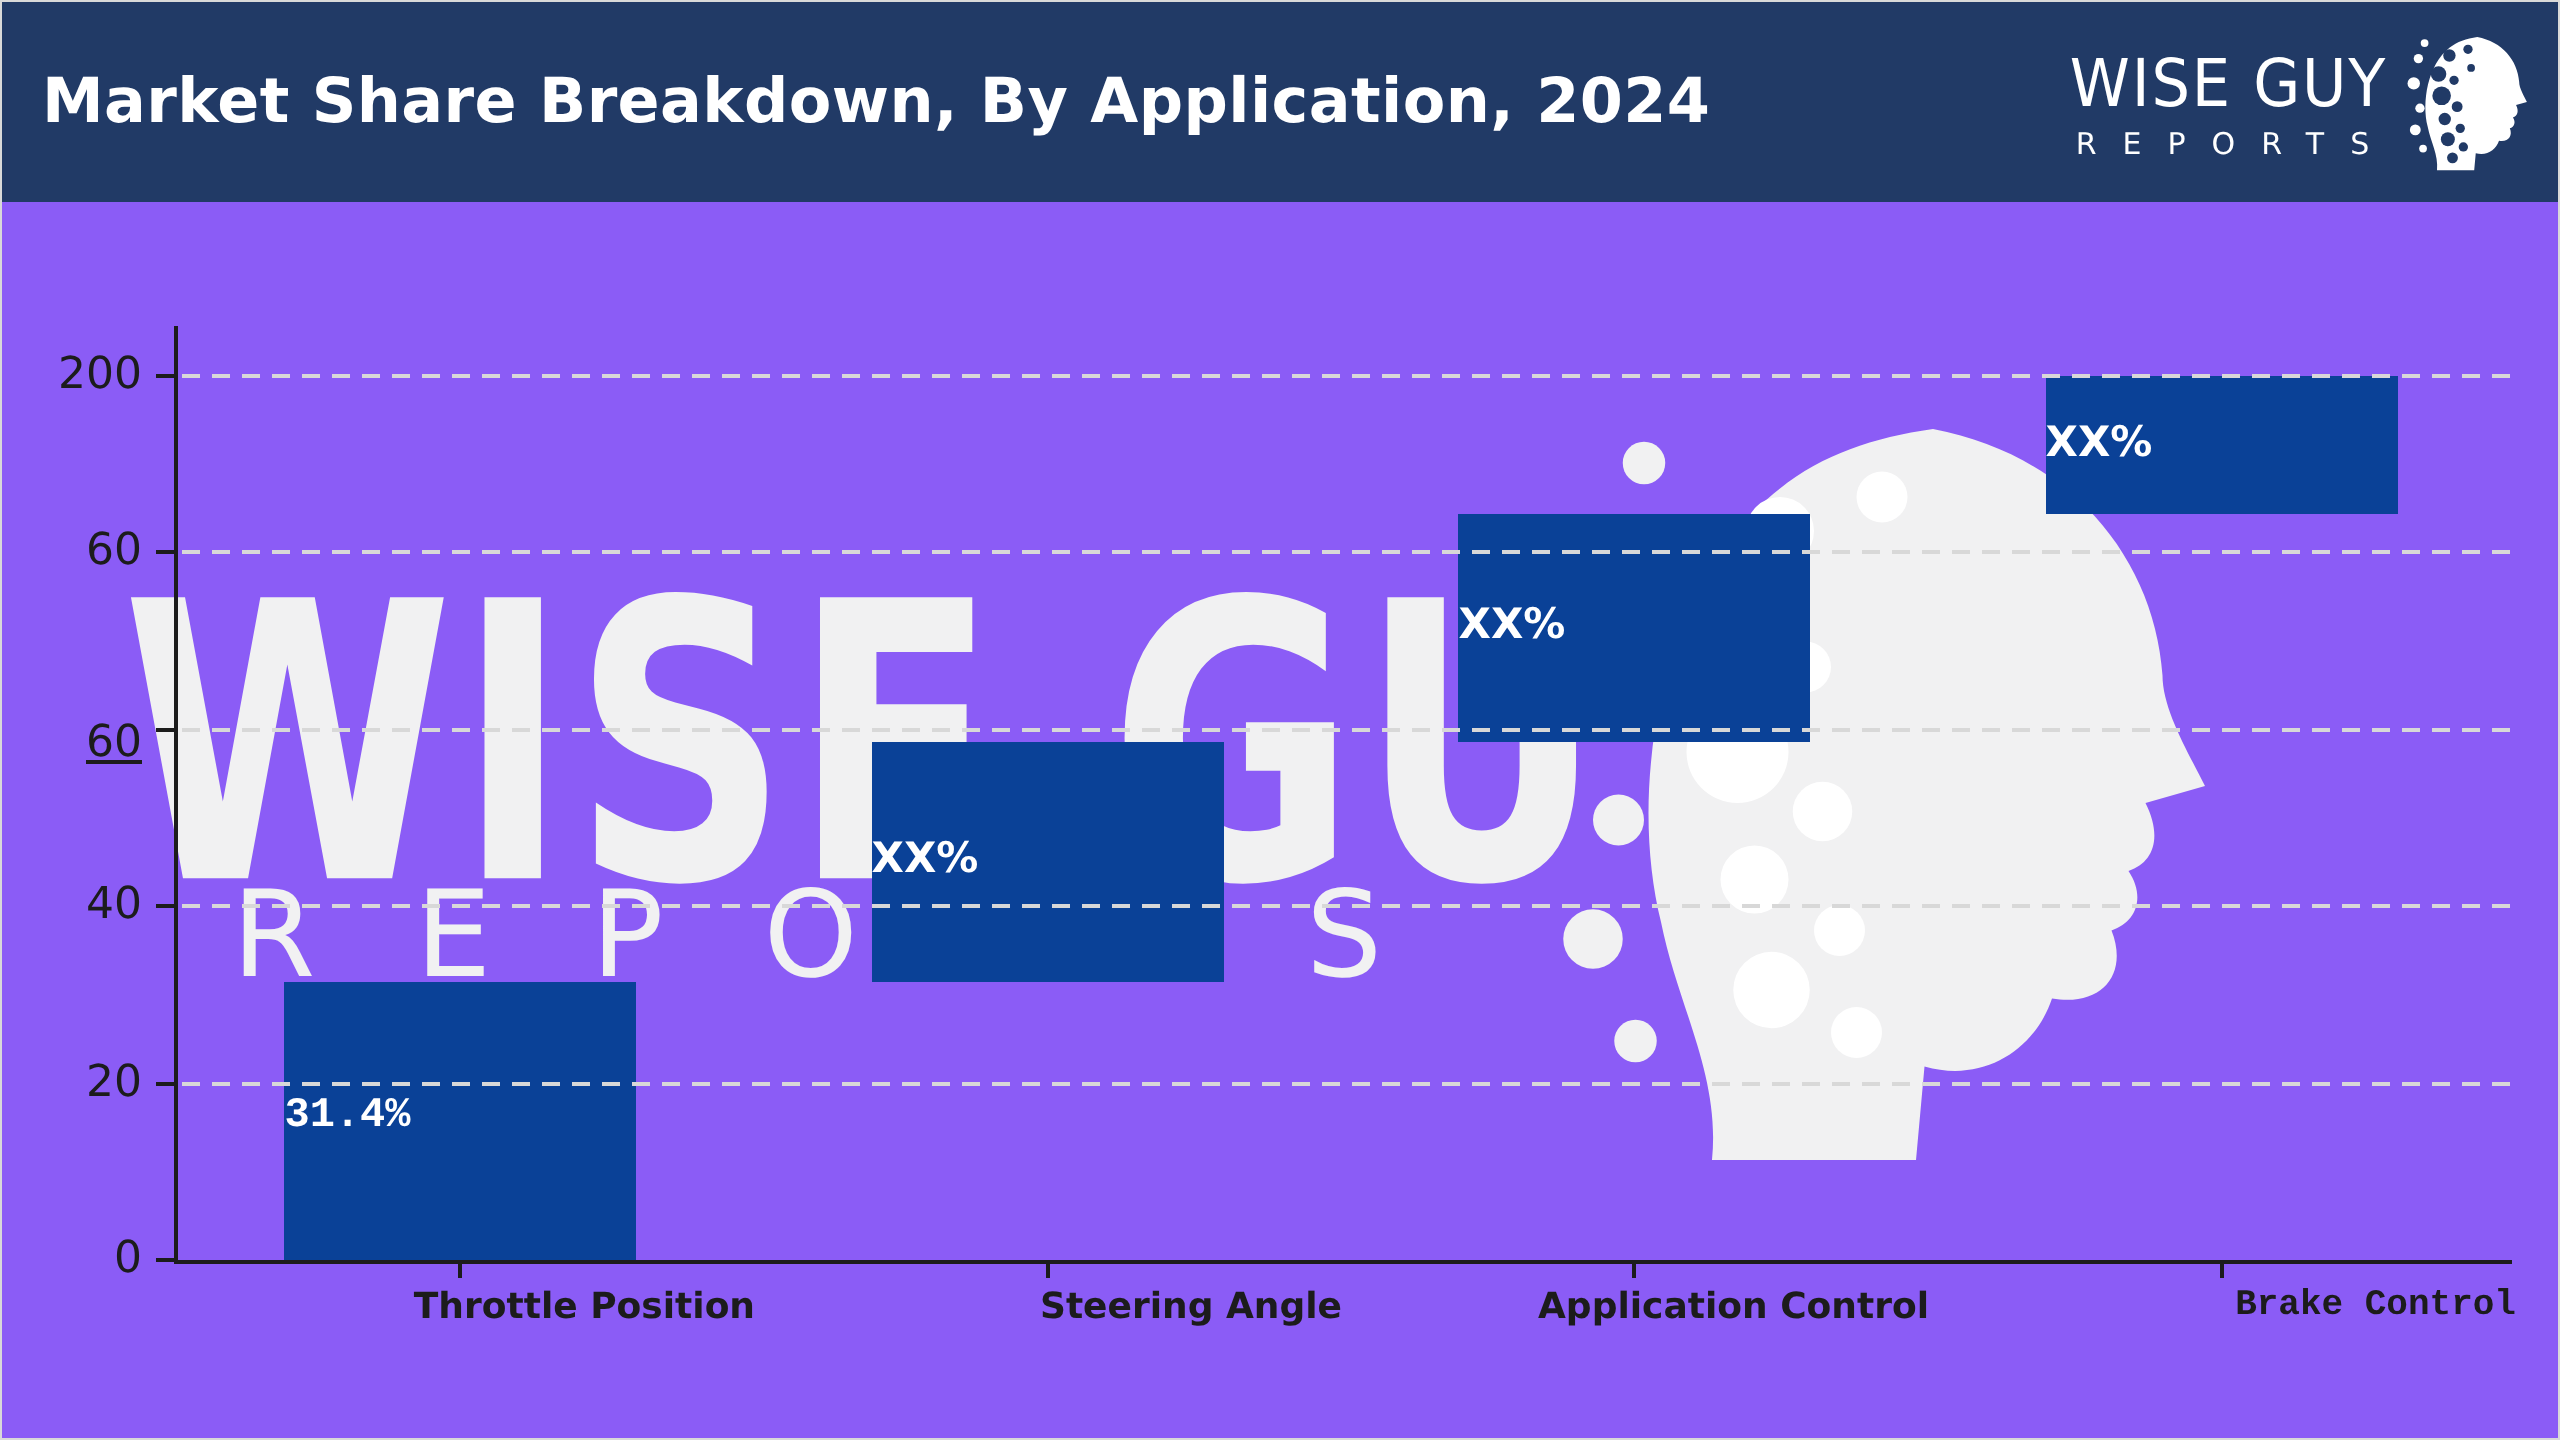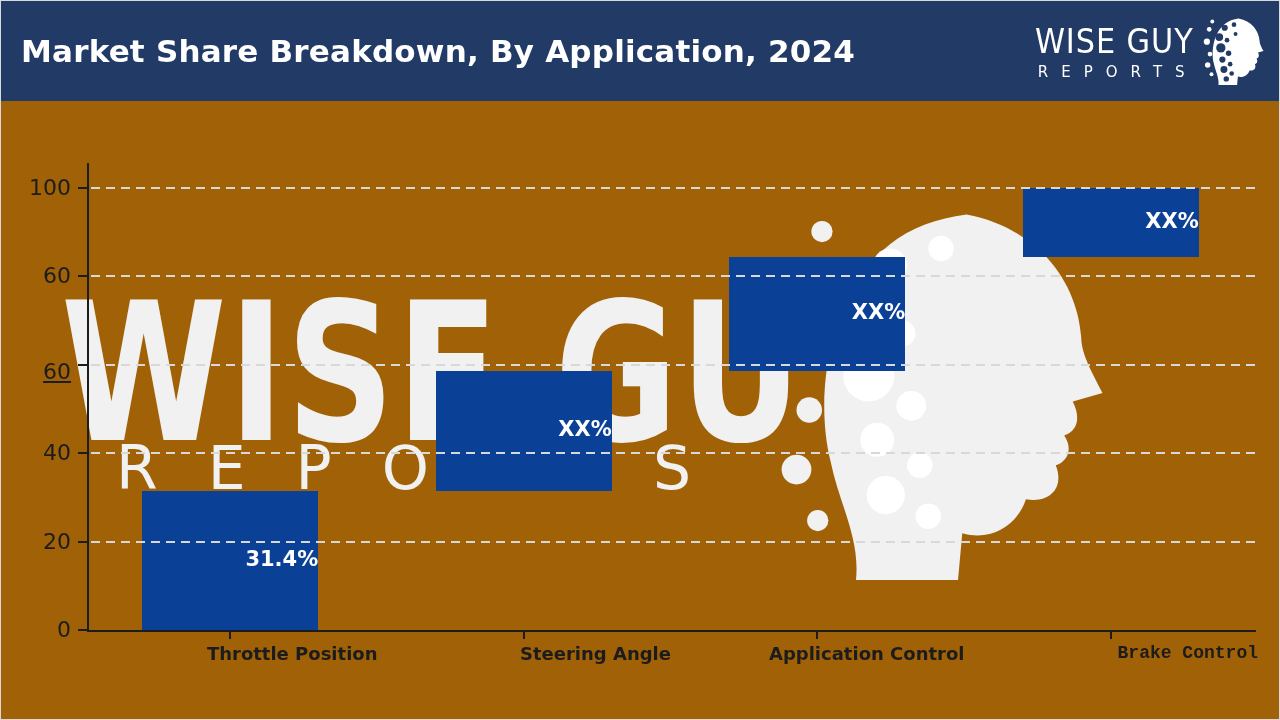--- a/index.html
+++ b/index.html
@@ -1,21 +1,21 @@
 <!DOCTYPE html>
 <html style="--header-bg: #213a66; --bar: #0a4197; --bar-label: #ffffff; --axis: #1c1c1c; --grid: #d8d8d8; --watermark: #f1f1f2; --page-border: #d9d9d9;"><head>
 <meta charset="utf-8">
 <style>
   :root{
     --header-bg:#213a66; --bar:#0a4197; --bar-label:#ffffff;
     --axis:#1c1c1c; --grid:#d8d8d8; --watermark:#f1f1f2; --page-border:#d9d9d9;
   }
   *{box-sizing:border-box; margin:0; padding:0;}
   body{font-family:"DejaVu Sans", sans-serif; background:#fff;}
-  .page{position:relative; width:1280px; height:720px; background:#a16207;
+  .page{position:relative; width:1280px; height:720px; background:#8b5cf6;
         border:1px solid var(--page-border); overflow:hidden;}
   .page-header{position:absolute; top:0; left:0; width:100%; height:100px;
         background:var(--header-bg); display:flex; align-items:center;
         justify-content:space-between; padding:0 14px 0 20px;}
   .page-title{color:#fff; font-size:31px; font-weight:bold; letter-spacing:.2px;}
   .logo{display:flex; align-items:center; gap:2px;}
   .logo-textcol{display:flex; flex-direction:column; align-items:center;}
   .logo-name{color:#fff; font-size:33px; font-weight:500; letter-spacing:1px;
         transform:scaleX(.92); white-space:nowrap;}
   .logo-sub{color:#fff; font-size:15px; font-weight:400; letter-spacing:13px;
@@ -23,21 +23,21 @@
   .chart-wrap{position:absolute; top:100px; left:0; width:1280px; height:620px;}
   
   .wm{position:absolute; color:var(--watermark); user-select:none; white-space:nowrap;}
   .wm1{left:60px; top:160px; font-size:158px; font-weight:bold;
        transform:scale(.95,1.22); transform-origin:left top; letter-spacing:2px;}
   .wm2{left:115px; top:332px; font-size:60px; font-weight:500; letter-spacing:50px;}
   .wm-head{position:absolute; left:770px; top:105px;}
   
   .bar{position:absolute; background:var(--bar); z-index:1;}
   .bar-label{position:absolute; z-index:3; color:var(--bar-label); font-weight:bold;
-       font-size:21px; text-align:right; width:176px;}
+       font-size:21px; text-align:left; width:176px;}
   .gridline{position:absolute; z-index:2; height:2px;
        background:repeating-linear-gradient(90deg, var(--grid) 0 9px, transparent 9px 15px);}
   .axis-y{position:absolute; z-index:4; width:2px; background:var(--axis);}
   .axis-x{position:absolute; z-index:4; height:2px; background:var(--axis);}
   .ytick{position:absolute; z-index:4; width:9px; height:2px; background:var(--axis);}
   .xtick{position:absolute; z-index:4; width:2px; height:9px; background:var(--axis);}
   .ytick-label{position:absolute; z-index:4; text-align:right; font-size:22px;
        color:var(--axis); height:26px; line-height:26px;}
   .cat-label{position:absolute; z-index:4; text-align:right; font-size:18px;
        font-weight:bold; color:var(--axis); width:294px;}
@@ -103,21 +103,21 @@
         <circle cx="8" cy="16" r="3"></circle>
           <circle cx="5" cy="32" r="4"></circle>
         <circle cx="9" cy="48" r="3"></circle>
           <circle cx="6" cy="62" r="3.5"></circle>
         <circle cx="12" cy="6" r="2.5"></circle>
           <circle cx="11" cy="74" r="2.5"></circle>
       </g>
     </svg>
     <div id="plot">
         <div class="bar" style="left: 141.25px; top: 390.212px; width: 176px; height: 138.788px;"></div>
-        <div class="bar-label" style="left: 141.25px; top: 445.606px;">31.4%</div>
+        <div class="bar-label" style="left: 141.25px; top: 445.606px; font-family: Liberation Mono, monospace;">31.4%</div>
         <div class="xtick" style="left: 228.25px; top: 529px;"></div>
         <div class="cat-label" style="left: 82.5px; top: 542px;">Throttle Position</div>
         <div class="bar" style="left: 434.75px; top: 269.988px; width: 176px; height: 120.224px;"></div>
         <div class="bar-label" style="left: 434.75px; top: 316.1px;">XX%</div>
         <div class="xtick" style="left: 521.75px; top: 529px;"></div>
         <div class="cat-label" style="left: 376px; top: 542px;">Steering Angle</div>
         <div class="bar" style="left: 728.25px; top: 156.394px; width: 176px; height: 113.594px;"></div>
         <div class="bar-label" style="left: 728.25px; top: 199.191px;">XX%</div>
         <div class="xtick" style="left: 815.25px; top: 529px;"></div>
         <div class="cat-label" style="left: 669.5px; top: 542px;">Application Control</div>
@@ -134,19 +134,19 @@
         <div class="ytick" style="left: 77px; top: 351.2px;"></div>
         <div class="ytick-label" style="left: 0px; width: 70px; top: 339.2px;">40</div>
         <div class="gridline" style="left: 90px; width: 1165px; top: 262.8px;"></div>
         <div class="ytick" style="left: 77px; top: 262.8px;"></div>
         <div class="ytick-label" style="left: 0px; width: 70px; top: 258px; text-decoration: underline;">60</div>
         <div class="gridline" style="left: 90px; width: 1165px; top: 174.4px;"></div>
         <div class="ytick" style="left: 77px; top: 174.4px;"></div>
         <div class="ytick-label" style="left: 0px; width: 70px; top: 162.4px;">60</div>
         <div class="gridline" style="left: 90px; width: 1165px; top: 86px;"></div>
         <div class="ytick" style="left: 77px; top: 86px;"></div>
-        <div class="ytick-label" style="left: 0px; width: 70px; top: 74px;">100</div>
+        <div class="ytick-label" style="left: 0px; width: 70px; top: 74px;">200</div>
         <div class="axis-y" style="left: 86px; top: 62px; height: 469px;"></div>
         <div class="axis-x" style="left: 86px; top: 529px; width: 1169px;"></div>
       </div>
   </main>
 
 </div>
 
 </body></html>

